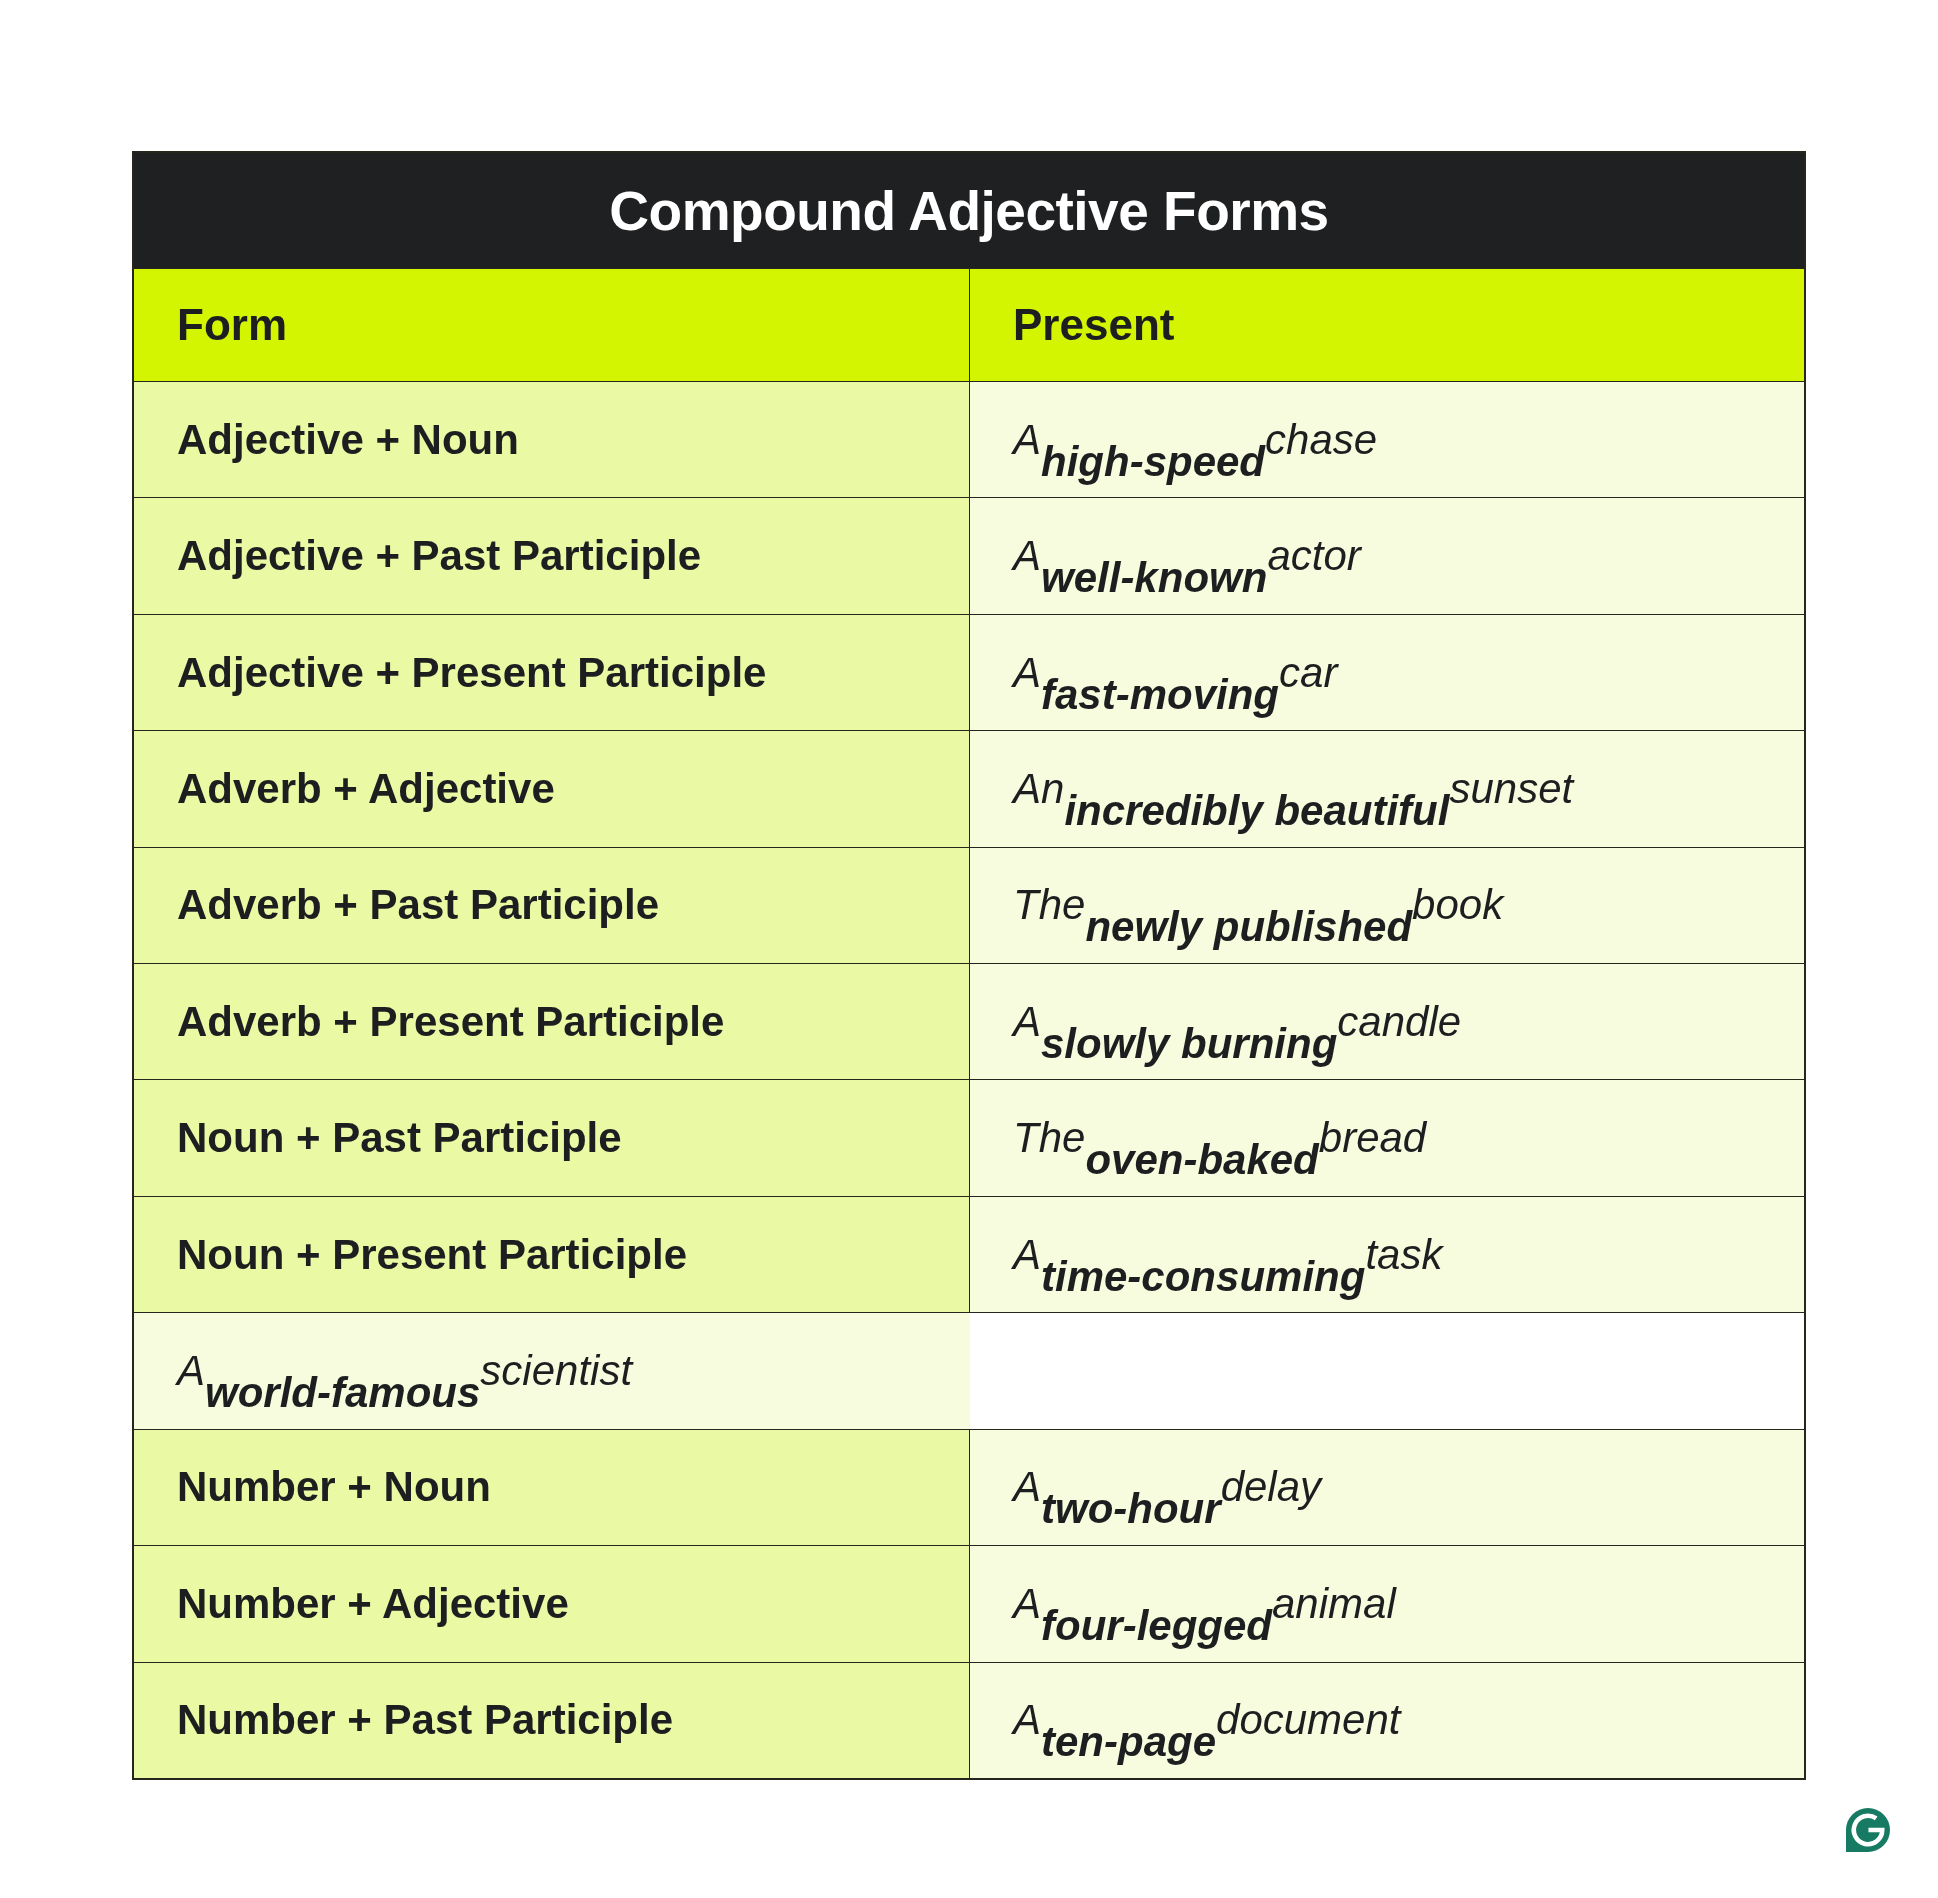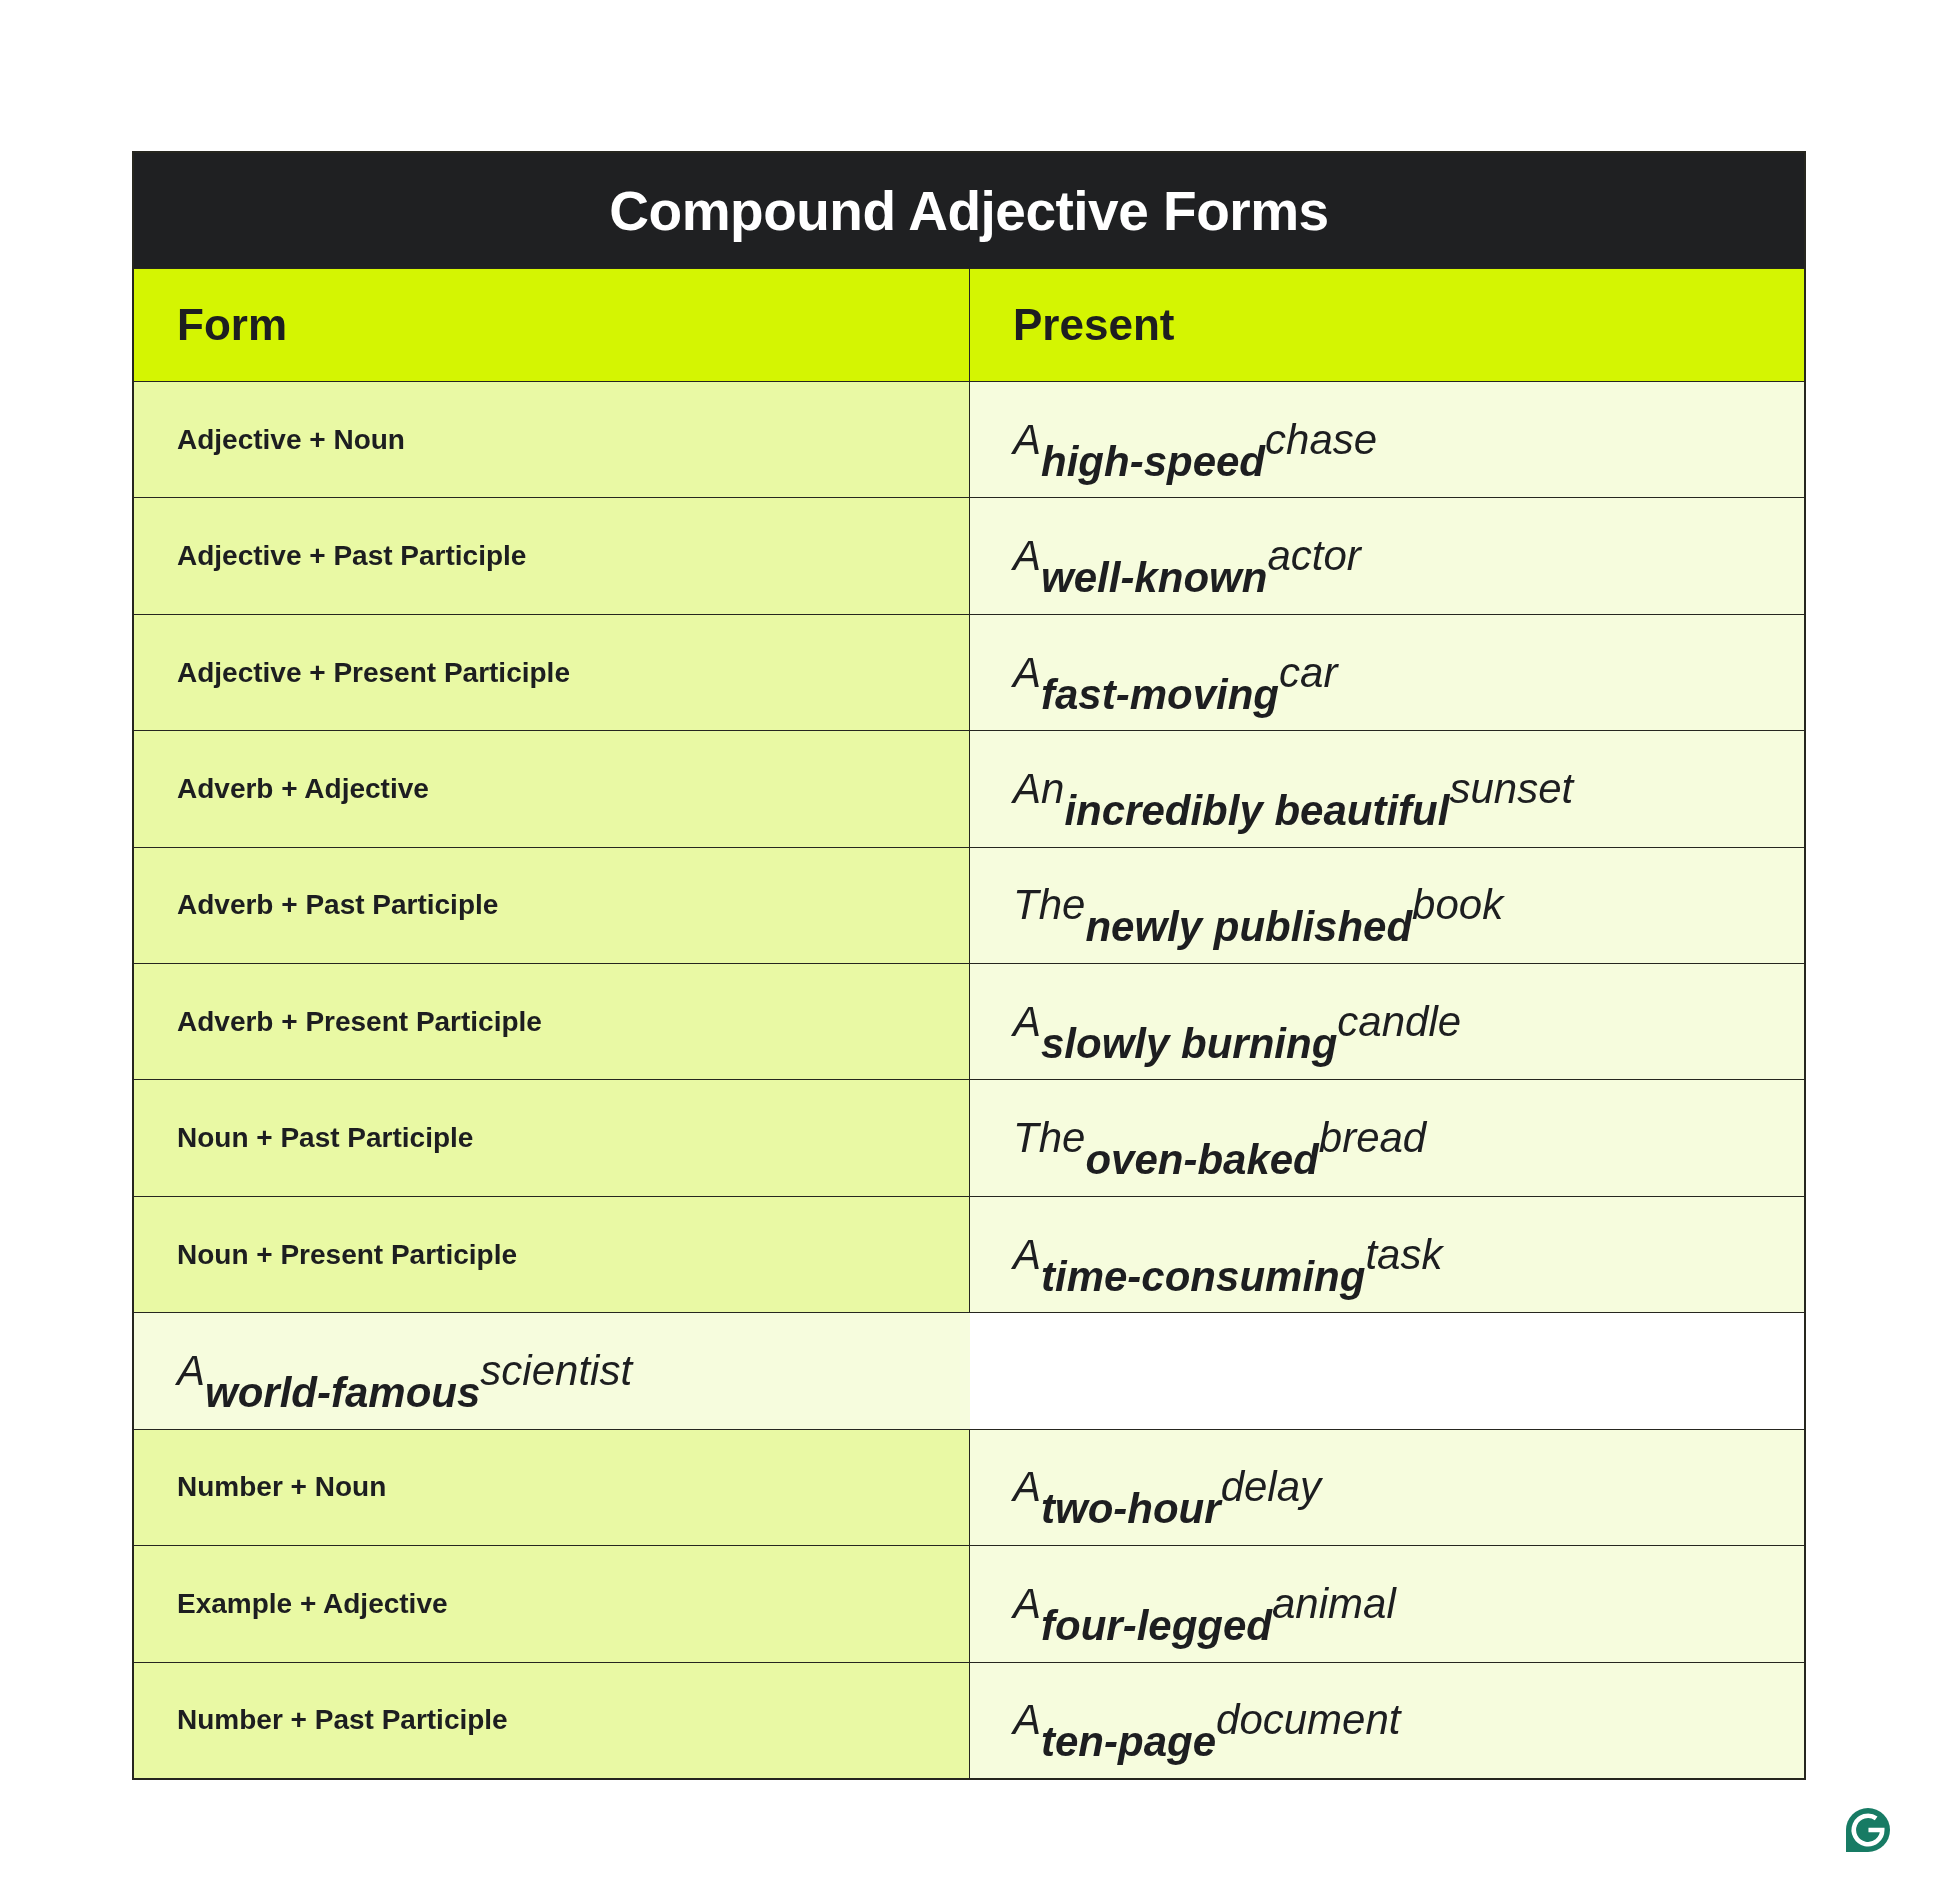--- a/index.html
+++ b/index.html
@@ -32,21 +32,21 @@
 
   .cell {
     display: flex; align-items: center;
     padding-left: 43px; 
     white-space: nowrap; overflow: hidden;
   }
   .cell.form-col { border-right: 1.9px solid #26261f; }
 
   .header-row .cell { background: #d4f502; font-size: 44px; font-weight: 700; }
 
-  .body-row .cell.form-col { background: #e9f9a4; font-size: 28px; font-weight: 700; }
+  .body-row .cell.form-col { background: #e9f9a4; font-size: 42px; font-weight: 700; }
   .body-row .cell.example-col { background: #f6fcdd; font-size: 42px; font-style: italic; font-weight: 400; }
   .body-row .cell.example-col b { font-weight: 700; font-style: italic; margin-top: 44px; }
 
   .logo {
     position: absolute;
     left: 1846px; top: 1808px;
     width: 44px; height: 44px;
     background: #177b64;
     border-radius: 50% 50% 50% 0;
     display: flex; align-items: center; justify-content: center;
@@ -150,21 +150,21 @@
     <div class="row body-row">
       <div class="cell form-col">Number + Noun</div>
       <div class="cell example-col">
           <span>A </span>
           <b>two-hour</b>
           <span> delay</span>
         </div>
     </div>
 
     <div class="row body-row">
-      <div class="cell form-col">Example + Adjective</div>
+      <div class="cell form-col">Number + Adjective</div>
       <div class="cell example-col">
           <span>A </span>
           <b>four-legged</b>
           <span> animal</span>
         </div>
     </div>
 
     <div class="row body-row">
       <div class="cell form-col">Number + Past Participle</div>
       <div class="cell example-col">

